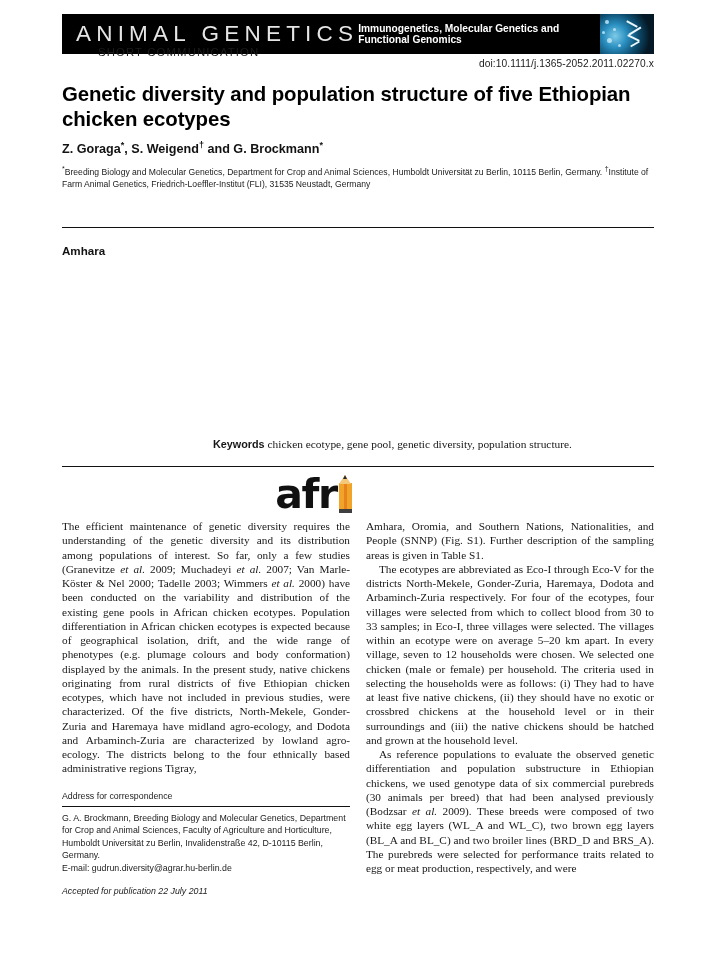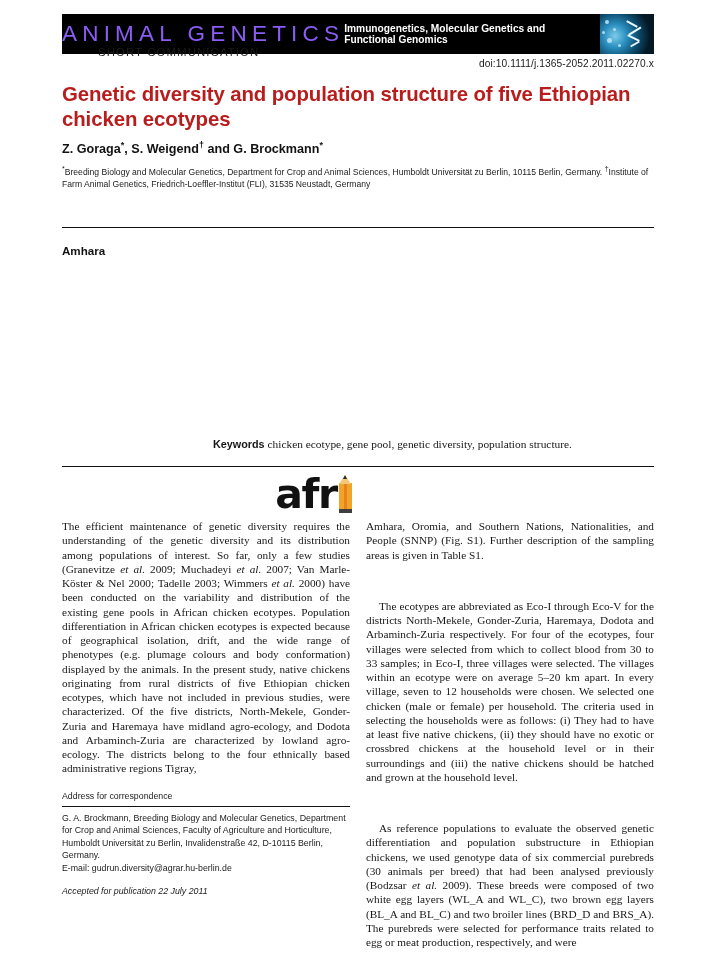--- a/index.html
+++ b/index.html
@@ -31,24 +31,25 @@
     top: 14px;
     width: 592px;
     height: 40px;
     background: #000;
     display: flex;
     align-items: center;
     overflow: hidden;
   }
   .journal-title {
     font-family: "Liberation Sans", sans-serif;
-    color: #8b5cf6;
+    color: #e5e5e5;
     font-size: 22.5px;
     letter-spacing: 5.2px;
     font-weight: 400;
+    padding-left: 14px;
     white-space: nowrap;
   }
   .journal-sub {
     font-family: "Liberation Sans", sans-serif;
     color: #fff;
     font-size: 10.2px;
     font-weight: bold;
     line-height: 11.4px;
     max-width: 210px;
   }
@@ -106,21 +107,21 @@
   .article-title {
     position: absolute;
     left: 62px;
     top: 82px;
     width: 596px;
     font-family: "Liberation Sans", sans-serif;
     font-size: 20.4px;
     font-weight: bold;
     line-height: 25px;
     letter-spacing: -0.1px;
-    color: #b91c1c;
+    color: #000000;
   }
   .authors {
     position: absolute;
     left: 62px;
     top: 140px;
     width: 596px;
     font-family: "Liberation Sans", sans-serif;
     font-size: 12.6px;
     font-weight: bold;
     color: #121212;
@@ -255,21 +256,21 @@
   .col {
     position: absolute;
     top: 519px;
     width: 288px;
     font-size: 11.25px;
     line-height: 14.25px;
     text-align: justify;
     color: #171717;
   }
   .col p { margin: 0; text-indent: 0; }
-  .col p + p { text-indent: 13px; margin-top: 37px; }
+  .col p + p { text-indent: 13px; }
   .col i { font-style: italic; }
   .col-left  { left: 62px; }
   .col-right { left: 366px; width: 288px; }
 
   
   .corr {
     position: absolute;
     left: 62px;
     top: 790px;
     width: 288px;

